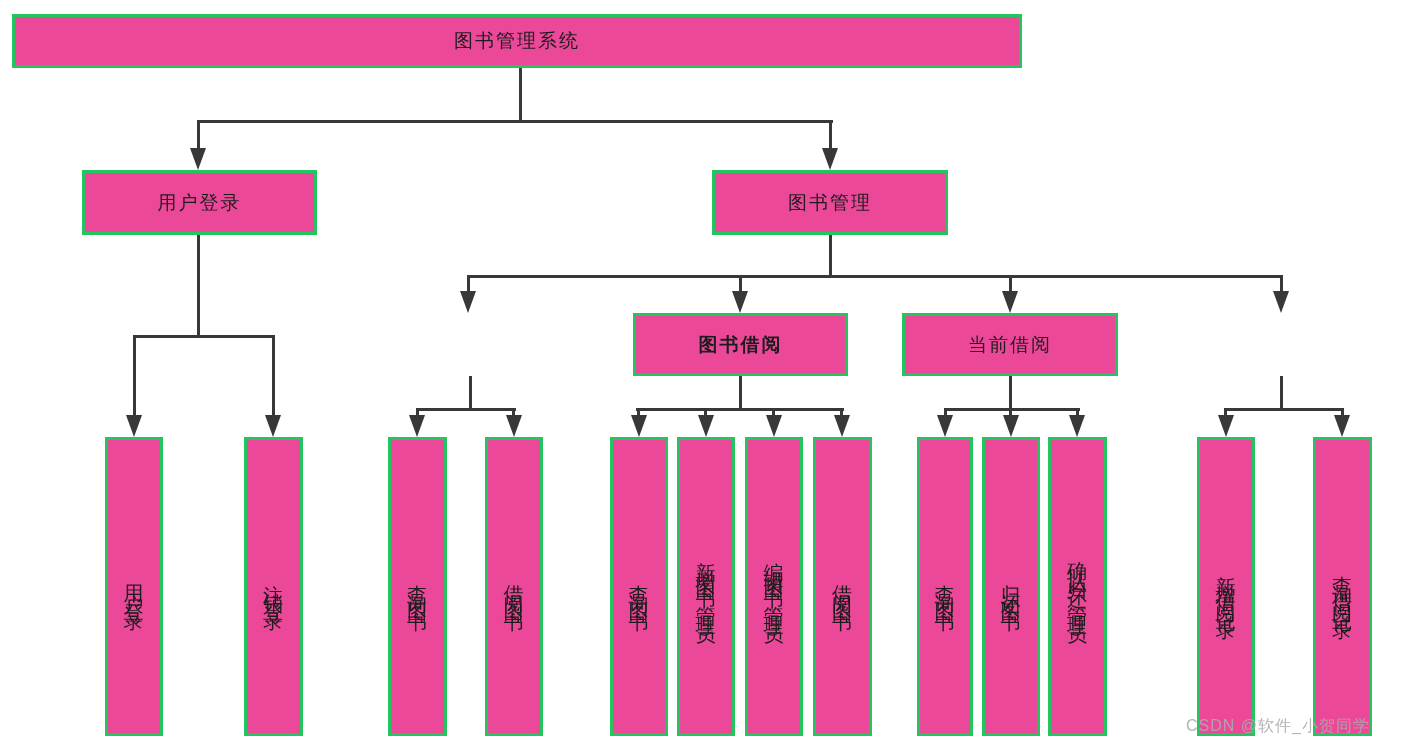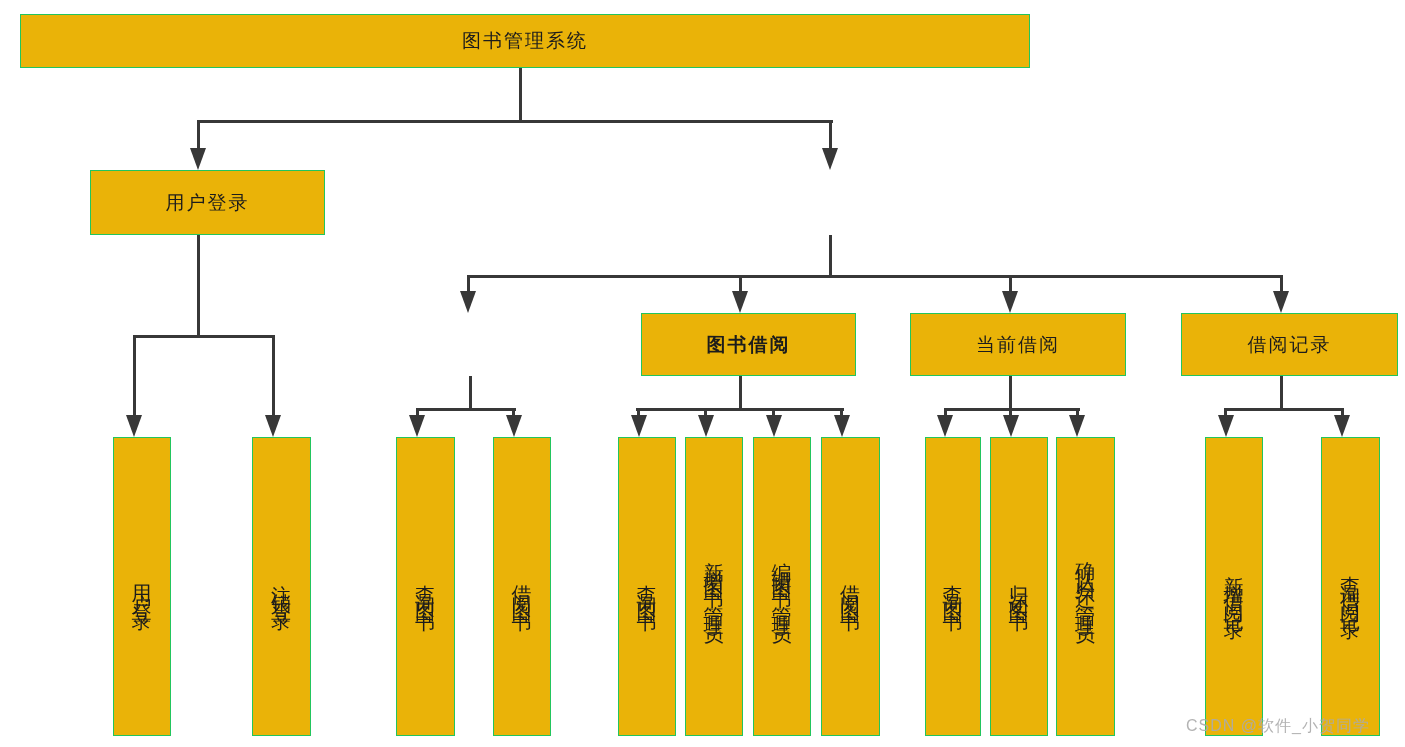--- a/index.html
+++ b/index.html
@@ -6,27 +6,26 @@
   .canvas{
     position:relative;
     width:1405px;height:747px;
     background:#ffffff;
     font-family:"Liberation Sans","DejaVu Sans",sans-serif;
     overflow:hidden;
   }
   .node{
     position:absolute;
     box-sizing:border-box;
-    background:#eab308;
-    border:1px solid #22c55e;
+    background:#ec4899;
+    border:3px solid #22c55e;
     display:flex;
     align-items:center;
     justify-content:center;
     color:#1c1c1c;
-    margin-left:8px;
   }
   .hnode{font-size:19px;letter-spacing:2px;}
   .root{font-size:19px;letter-spacing:2px;}
   .leaf{font-size:20px;}
   .leaf .vtext{
     writing-mode:vertical-rl;
     letter-spacing:9px;
     line-height:1;
     color:#1c1c1c;
   }
@@ -60,20 +59,23 @@
   <div class="vline" style="left:519px;top:68px;width:3px;height:54px;"></div>
   <div class="hline" style="left:197px;top:120px;width:636px;height:3px;"></div>
   <div class="vline" style="left:197px;top:120px;width:3px;height:30px;"></div>
   <div class="ahead" style="left:190px;top:148px;"></div>
   <div class="vline" style="left:829px;top:120px;width:3px;height:30px;"></div>
   <div class="ahead" style="left:822px;top:148px;"></div>
 
   <div class="node hnode" style="left:82px;top:170px;width:235px;height:65px;">
     <span>用户登录</span>
   </div>
+  <div class="node hnode" style="left:712px;top:170px;width:236px;height:65px;">
+    <span>图书管理</span>
+  </div>
 
   <div class="vline" style="left:197px;top:235px;width:3px;height:103px;"></div>
   <div class="hline" style="left:133px;top:335px;width:142px;height:3px;"></div>
   <div class="vline" style="left:133px;top:335px;width:3px;height:82px;"></div>
   <div class="ahead" style="left:126px;top:415px;"></div>
   <div class="vline" style="left:272px;top:335px;width:3px;height:82px;"></div>
   <div class="ahead" style="left:265px;top:415px;"></div>
 
   <div class="vline" style="left:829px;top:235px;width:3px;height:43px;"></div>
   <div class="hline" style="left:467px;top:275px;width:816px;height:3px;"></div>
@@ -84,23 +86,20 @@
   <div class="vline" style="left:1009px;top:275px;width:3px;height:20px;"></div>
   <div class="ahead" style="left:1002px;top:291px;"></div>
   <div class="vline" style="left:1280px;top:275px;width:3px;height:20px;"></div>
   <div class="ahead" style="left:1273px;top:291px;"></div>
 
   <div class="node hnode" style="left:633px;top:313px;width:215px;height:63px;font-weight:bold;">
     <span>图书借阅</span>
   </div>
   <div class="node hnode" style="left:902px;top:313px;width:216px;height:63px;text-align:center;">
     <span>当前借阅</span>
-  </div>
-  <div class="node hnode" style="left:1173px;top:313px;width:217px;height:63px;">
-    <span>借阅记录</span>
   </div>
 
   <div class="vline" style="left:469px;top:376px;width:3px;height:35px;"></div>
   <div class="hline" style="left:416px;top:408px;width:100px;height:3px;"></div>
   <div class="vline" style="left:416px;top:408px;width:3px;height:10px;"></div>
   <div class="ahead" style="left:409px;top:415px;"></div>
   <div class="vline" style="left:512px;top:408px;width:3px;height:10px;"></div>
   <div class="ahead" style="left:506px;top:415px;"></div>
 
   <div class="vline" style="left:739px;top:376px;width:3px;height:35px;"></div>

